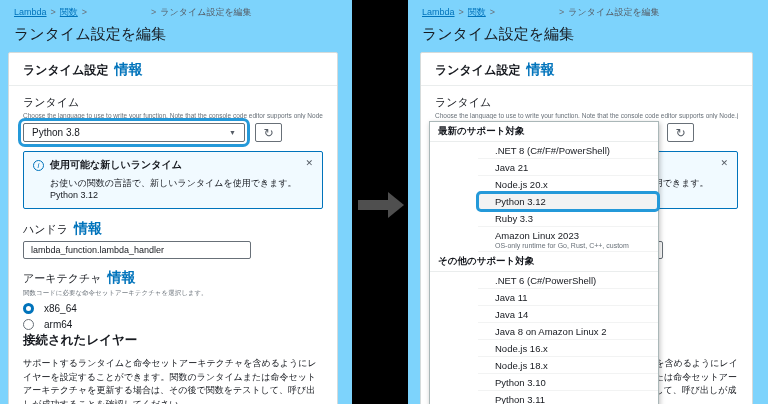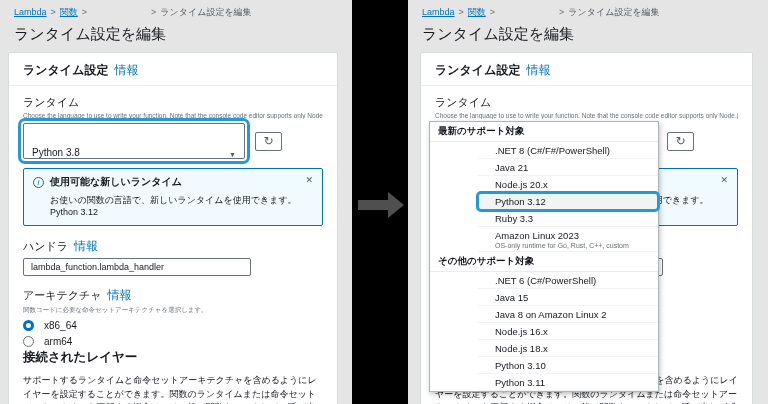--- a/index.html
+++ b/index.html
@@ -6,51 +6,51 @@
   html,body { width:768px; height:404px; }
   body {
     background:#000;
     font-family:"Liberation Sans","DejaVu Sans",sans-serif;
     color:#16191f;
     position:relative;
     overflow:hidden;
   }
   .panel {
     position:absolute; top:0; height:404px;
-    background:#e5e5e5; overflow:hidden;
+    background:#7dd3fc; overflow:hidden;
   }
   #panel-left { left:0; width:352px; }
   #panel-right { left:408px; width:360px; }
 
   
   .arrow-wrap { position:absolute; left:356px; top:192px; width:50px; height:26px; }
   .arrow-shaft { position:absolute; left:2px; top:8px; width:30px; height:10px; background:#4f4f4f; }
   .arrow-head { position:absolute; left:32px; top:0; width:0; height:0;
     border-top:13px solid transparent; border-bottom:13px solid transparent; border-left:16px solid #4f4f4f; }
 
   .breadcrumb { padding:6px 14px 3px; font-size:9px; color:#545b64; white-space:nowrap; }
   .crumb-link { color:#0073bb; text-decoration:underline; cursor:pointer; }
   .crumb-sep { margin:0 4px; color:#687078; }
   .crumb-gap { display:inline-block; width:56px; }
   .page-title { font-size:15px; padding:3px 14px 8px; color:#16191f; }
 
   .card { margin:0 14px 0 8px; background:#fff; border:1px solid #d5dbdb; border-radius:2px; overflow:hidden; }
   #panel-right .card { margin:0 15px 0 12px; }
   .card-header { padding:7px 14px 6px; border-bottom:1px solid #eaeded; }
   .card-title { font-size:12px; font-weight:bold; }
-  .info-link { font-size:12px; color:#0073bb; margin-left:6px; font-weight:normal;text-align:center; }
+  .info-link { font-size:14px; color:#0073bb; margin-left:6px; font-weight:bold;text-align:center; }
   .card-body { padding:9px 14px 10px; }
 
   .field-label { font-size:11px; color:#16191f; }
   .field-desc { font-size:6.5px; color:#687078; margin:2px 0 4px; white-space:nowrap; overflow:hidden; }
 
   .select-row { display:flex; align-items:center; gap:10px; margin:2px 0 2px 0; }
   .select {
-    width:222px; height:36px; background:#fff; border:1px solid #687078; border-radius:2px;
-    display:flex; align-items:flex-end; justify-content:space-between; padding:0 8px; font-size:10px; cursor:pointer;
+    width:222px; height:19px; background:#fff; border:1px solid #687078; border-radius:2px;
+    display:flex; align-items:center; justify-content:space-between; padding:0 8px; font-size:10px; cursor:pointer;
   }
   .select.annotated { outline:3px solid #2499d9; outline-offset:2px; }
   .caret { font-size:7px; color:#545b64; }
   .refresh-btn {
     width:27px; height:19px; border:1px solid #687078; border-radius:2px; background:#fff;
     display:flex; align-items:center; justify-content:center; font-size:12px; color:#545b64; cursor:pointer;
   }
 
   .banner { margin-top:9px; border:1px solid #0073bb; background:#f1faff; border-radius:2px; padding:6px 9px 8px; position:relative; }
   .banner-head { display:flex; align-items:center; gap:6px; }
@@ -230,21 +230,24 @@
       <span class="dd-col">
         <span>Amazon Linux 2023</span>
         <span class="dd-sub">OS-only runtime for Go, Rust, C++, custom</span>
       </span>
     </div>
     <div class="dd-group-header">その他のサポート対象</div>
     <div class="dd-item">
         <span>.NET 6 (C#/PowerShell)</span>
       </div>
     <div class="dd-item">
-        <span>Java 15</span>
+        <span>Java 11</span>
+      </div>
+    <div class="dd-item">
+        <span>Java 14</span>
       </div>
     <div class="dd-item">
         <span>Java 8 on Amazon Linux 2</span>
       </div>
     <div class="dd-item">
         <span>Node.js 16.x</span>
       </div>
     <div class="dd-item">
         <span>Node.js 18.x</span>
       </div>

